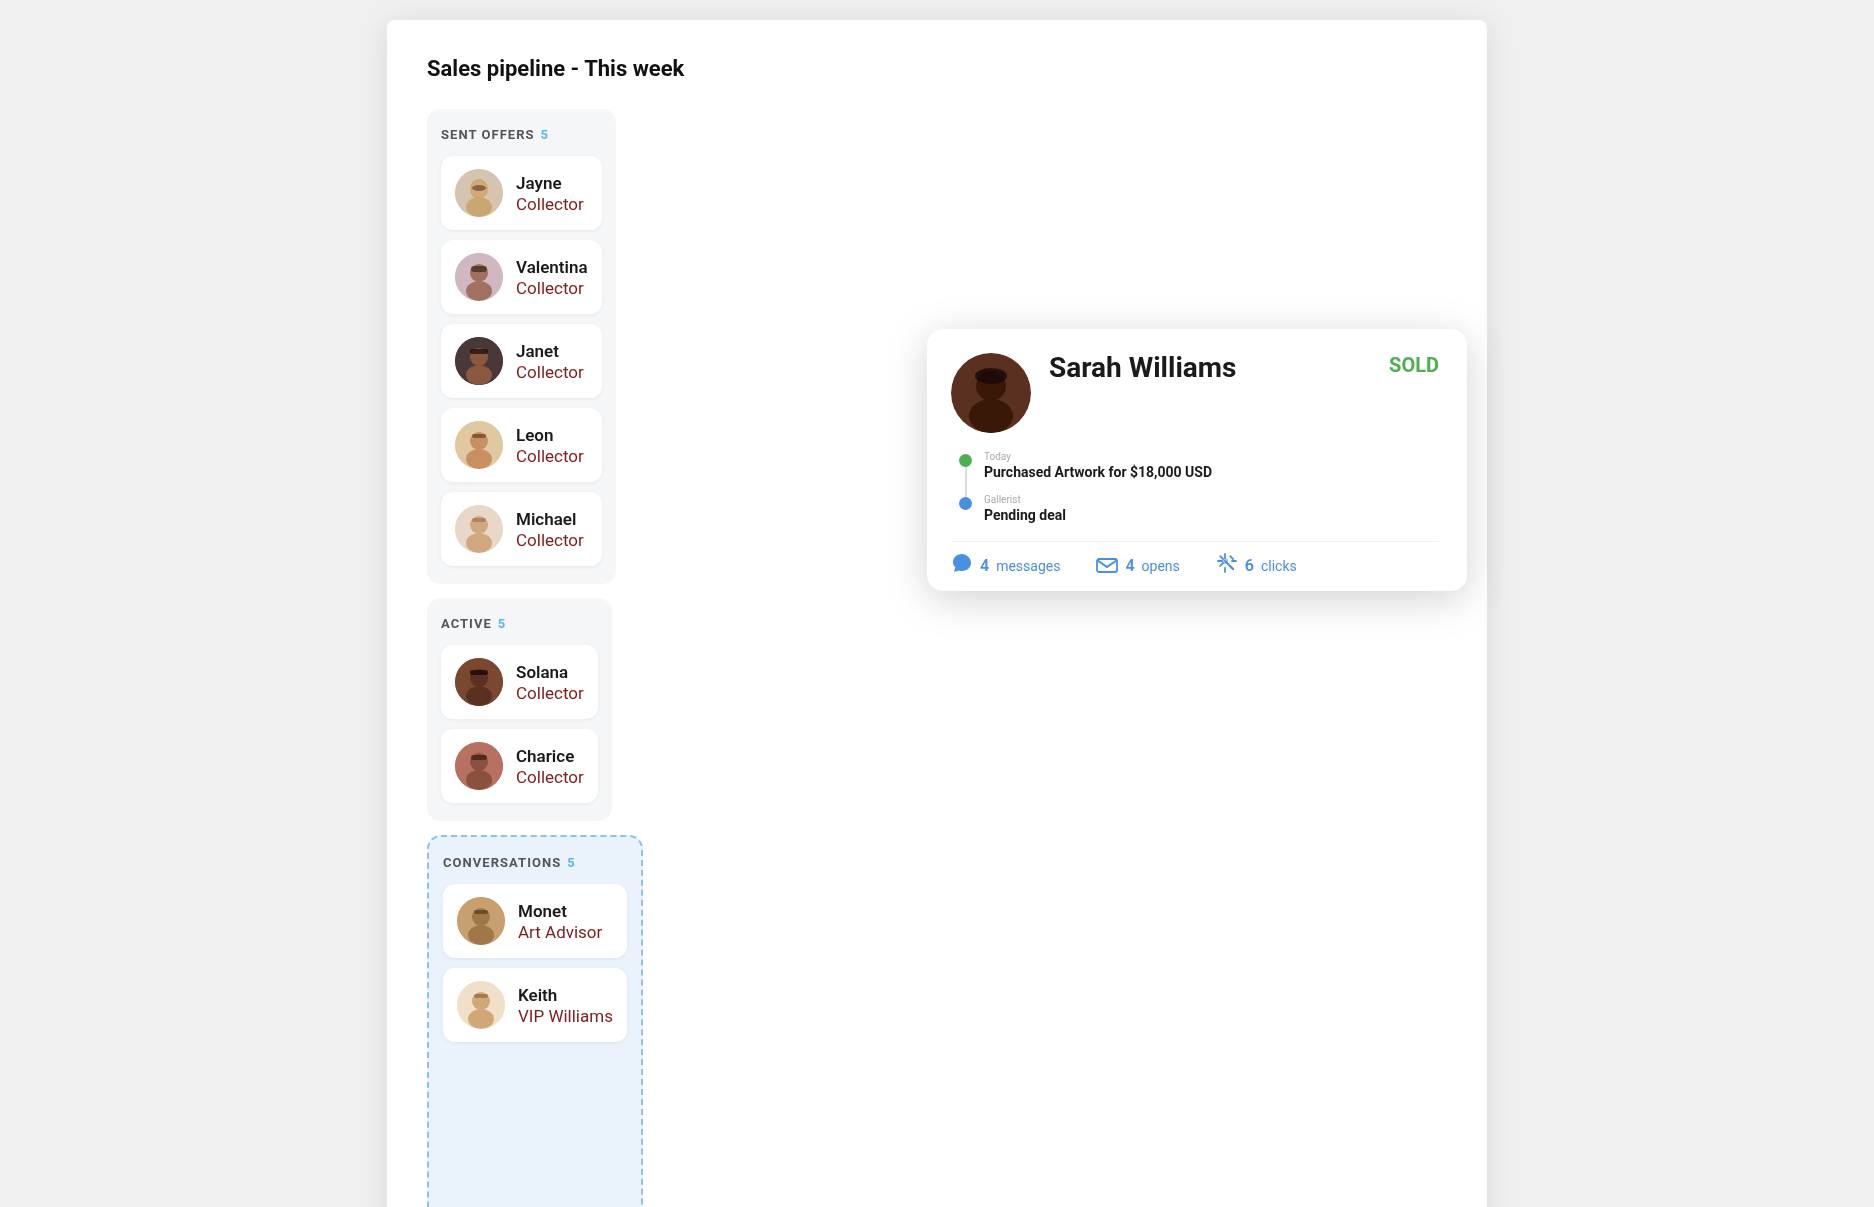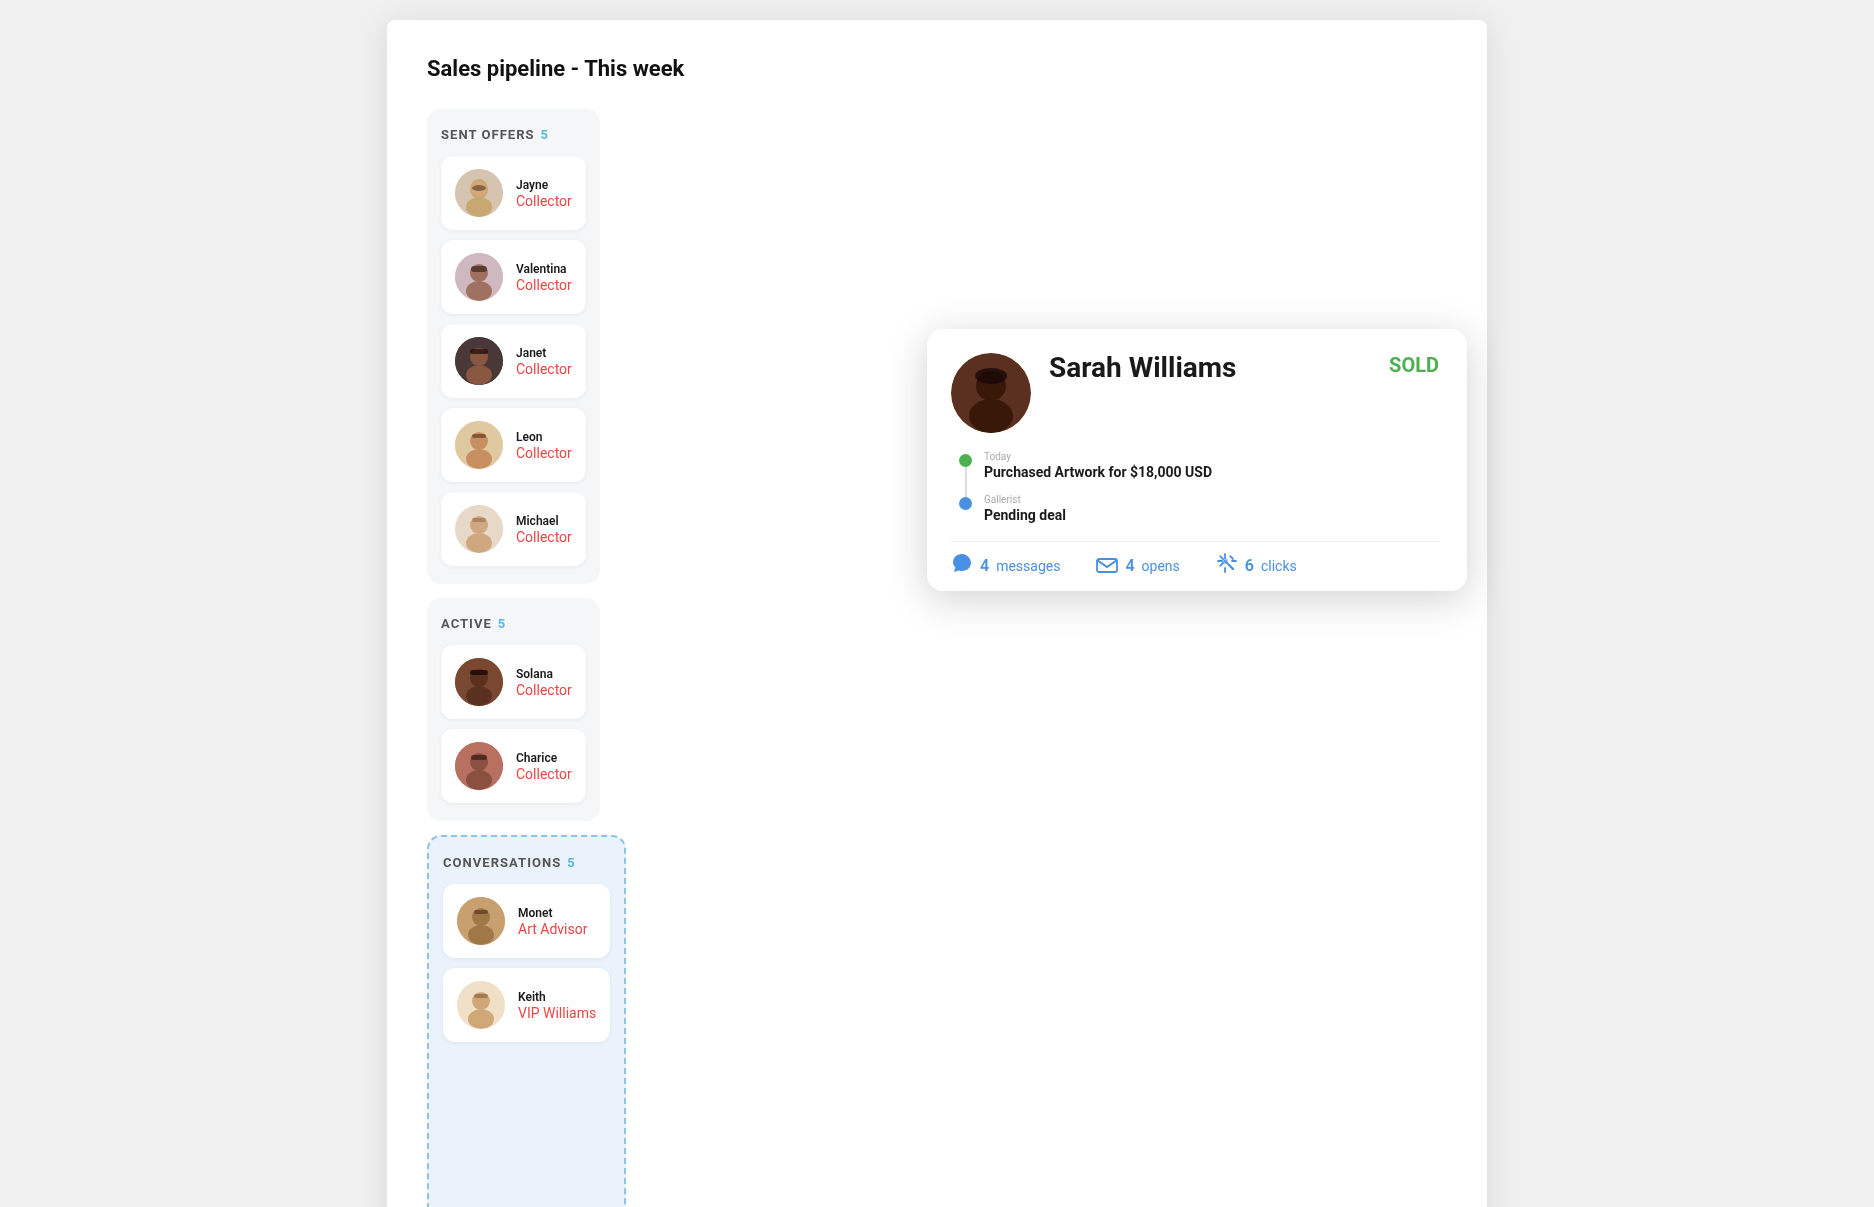--- a/index.html
+++ b/index.html
@@ -90,27 +90,27 @@
       background: #ddd;
       display: flex;
       align-items: center;
       justify-content: center;
     }
     .avatar svg {
       width: 48px;
       height: 48px;
     }
     .card-info .name {
-      font-size: 12px;
+      font-size: 17px;
       font-weight: 600;
       color: #1a1a1a;
     }
     .card-info .role {
-      font-size: 14px;
-      color: #ef4444;
+      font-size: 17px;
+      color: #7f1d1d;
       margin-top: 1px;
     }
 
     
     .detail-popup {
       position: absolute;
       left: calc(50% - 10px);
       top: 220px;
       width: 540px;
       background: #fff;

